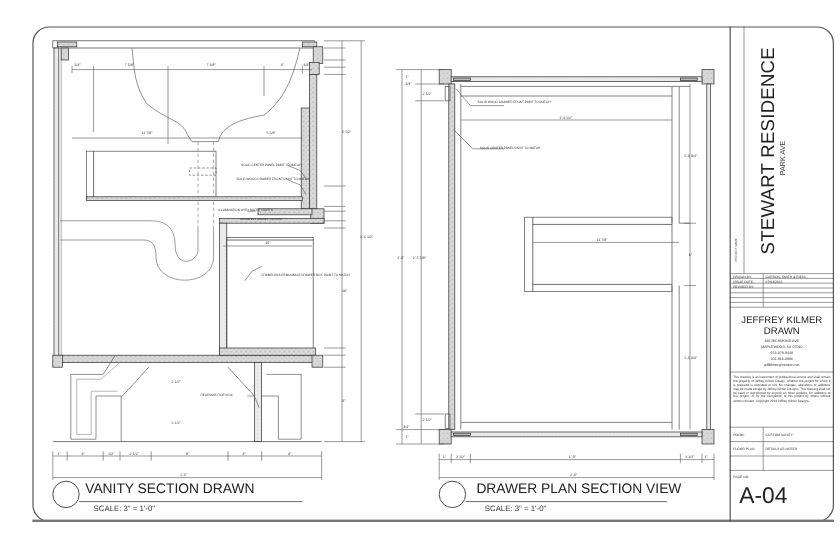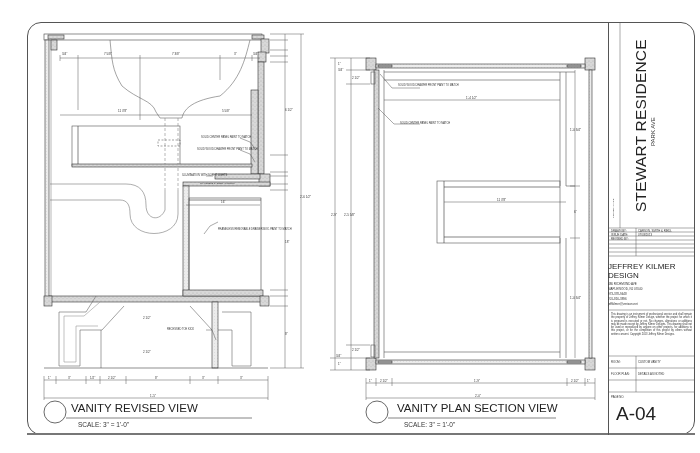--- a/index.html
+++ b/index.html
@@ -7,21 +7,21 @@
   .sheet{position:absolute;left:27px;top:22px;width:668px;height:413px;border:1px solid #555;border-radius:14px;box-sizing:border-box;}
   .sheet-bottom-line{position:absolute;left:27px;top:433px;width:668px;height:2px;background:#777;}
   svg.draw{position:absolute;left:0;top:0;}
   .tb{position:absolute;left:608px;top:22px;width:87px;height:413px;border-left:1px solid #555;box-sizing:border-box;}
   .vert-title{position:absolute;left:632px;top:212px;transform-origin:0 0;transform:rotate(-90deg);white-space:nowrap;font-size:15.5px;letter-spacing:0.2px;color:#222;}
   .vert-sub{position:absolute;left:650px;top:146px;transform-origin:0 0;transform:rotate(-90deg);white-space:nowrap;font-size:6px;color:#333;}
   .vert-pn{position:absolute;left:612px;top:218px;transform-origin:0 0;transform:rotate(-90deg);white-space:nowrap;font-size:2.5px;color:#444;}
   .tb-row{position:absolute;left:608px;width:87px;border-top:1px solid #555;box-sizing:border-box;font-size:2.8px;color:#333;}
   .tb-row .l{position:absolute;left:3px;top:1px;}
   .tb-row .v{position:absolute;left:30px;top:1px;}
-  .firm{position:absolute;left:608px;width:87px;text-align:left;}
+  .firm{position:absolute;left:608px;width:87px;text-align:center;}
   .firm-name{top:262px;font-size:8px;font-weight:normal;line-height:9px;}
   .firm-line{font-size:3px;line-height:5px;color:#333;}
   .disclaimer{position:absolute;left:611px;top:313px;width:81px;font-size:2.6px;line-height:3.3px;color:#333;text-align:justify;}
   .sheet-no-label{position:absolute;left:611px;top:395px;font-size:2.8px;color:#333;}
   .sheet-no{position:absolute;left:616px;top:403px;font-size:19px;color:#222;}
   .view-title{position:absolute;font-size:11.5px;color:#222;white-space:nowrap;}
   .view-scale{position:absolute;font-size:6.5px;color:#333;white-space:nowrap;}
   .note{position:absolute;font-size:2.6px;color:#333;white-space:nowrap;line-height:3px;}
   .dim{position:absolute;font-size:3px;color:#333;white-space:nowrap;}
 </style>
@@ -273,23 +273,23 @@
 <span class="dim" style="left:474px;top:379px;">1'-9"</span>
 <span class="dim" style="left:571px;top:379px;">2 1/2"</span>
 <span class="dim" style="left:587px;top:379px;">1"</span>
 <span class="dim" style="left:475px;top:394px;">2'-0"</span>
 
 <span class="note" style="left:398px;top:84px;">SOLID WOOD DRAWER FRONT
 PAINT TO MATCH</span>
 <span class="note" style="left:400px;top:122px;">SOLID CENTER PANEL
 PAINT TO MATCH</span>
 
-<span class="view-title" style="left:71px;top:402px;">VANITY REVISED VIEW</span>
+<span class="view-title" style="left:71px;top:402px;">VANITY SECTION DRAWN</span>
 <span class="view-scale" style="left:78px;top:421px;">SCALE: 3" = 1'-0"</span>
-<span class="view-title" style="left:397px;top:402px;">VANITY PLAN SECTION VIEW</span>
+<span class="view-title" style="left:397px;top:402px;">DRAWER PLAN SECTION VIEW</span>
 <span class="view-scale" style="left:404px;top:421px;">SCALE: 3" = 1'-0"</span>
 
 <div class="tb"></div>
 <span class="vert-title">STEWART RESIDENCE</span>
 <span class="vert-sub">PARK AVE</span>
 <span class="vert-pn">PROJECT NAME</span>
 
 <div class="tb-row" style="top:228px;height:4px;border:none;">
   <span class="l" style="top:0.5px;">DRAWN BY:</span>
   <span class="v" style="top:0.5px;">CARSON, SMITH &amp; RIEDL</span>
@@ -298,21 +298,21 @@
   <span class="l" style="top:0.5px;">ISSUE DATE:</span>
   <span class="v" style="top:0.5px;">07/03/2013</span>
 </div>
 <div class="tb-row" style="top:236px;height:4px;border:none;">
   <span class="l" style="top:0.5px;">REVISED BY:</span>
   <span class="v" style="top:0.5px;"></span>
 </div>
 
 <div class="firm firm-name">
   <div>JEFFREY KILMER</div>
-  <div>DESIGN</div>
+  <div>DRAWN</div>
 </div>
 <div class="firm" style="top:282px;">
   <div class="firm-line">486 RICHMOND AVE</div>
   <div class="firm-line">MAPLEWOOD, NJ 07040</div>
   <div class="firm-line">973-378-9448</div>
   <div class="firm-line">201-816-3896</div>
   <div class="firm-line">jeffkilmer@verizon.net</div>
 </div>
 
 <div class="disclaimer">This drawing is an instrument of professional service and shall remain the property of Jeffrey Kilmer Design, whether the project for which it is prepared is executed or not. No changes, alterations or additions may be made except by Jeffrey Kilmer Designs. This drawing shall not be used or reproduced by anyone on other projects, for additions to this project, or for the completion of this project by others without written consent. Copyright 2013 Jeffrey Kilmer Designs.</div>

